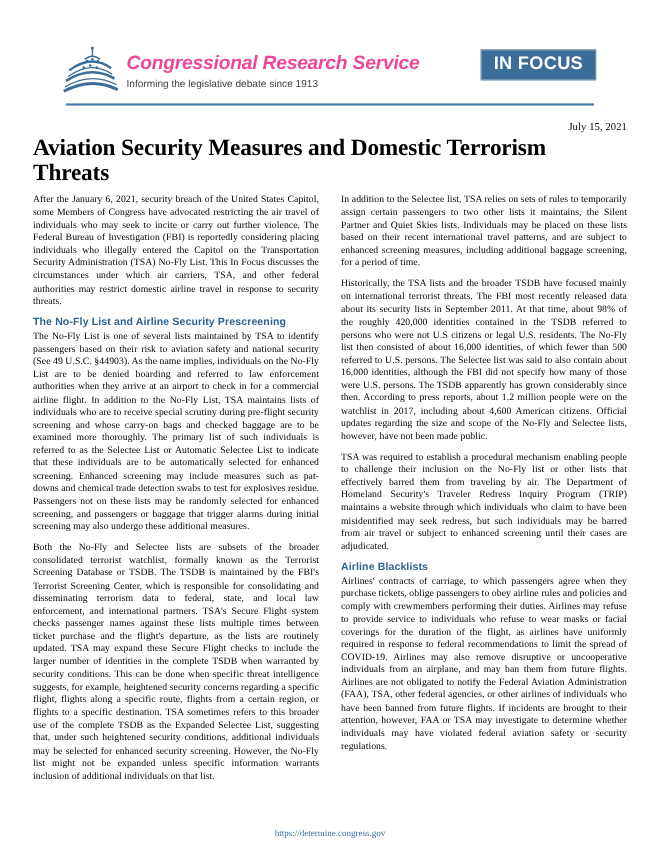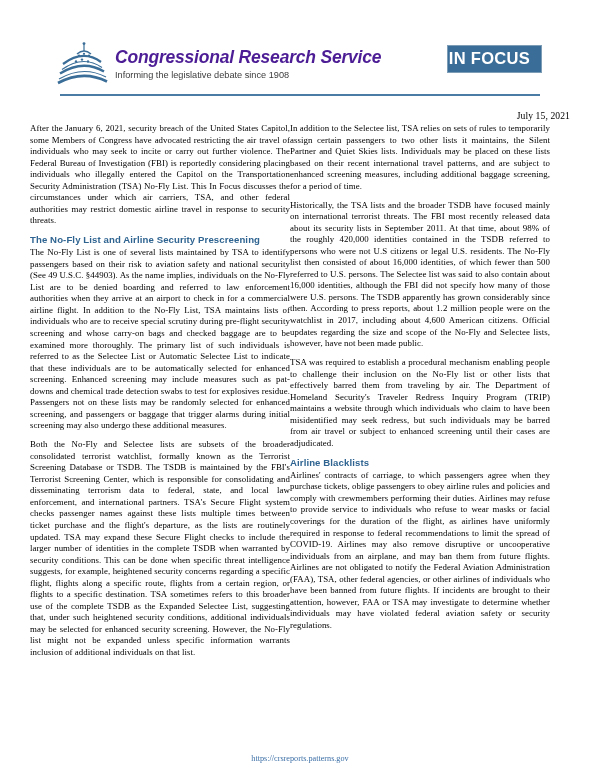--- a/index.html
+++ b/index.html
@@ -44,21 +44,21 @@
   }
   .brand-text {
     padding-top: 6px;
   }
   .brand-name {
     font-family: "Liberation Sans", "DejaVu Sans", sans-serif;
     font-style: italic;
     font-weight: bold;
     font-size: 17.5px;
     letter-spacing: -0.2px;
-    color: #4c1d95;
+    color: #ec4899;
     line-height: 1.05;
     white-space: nowrap;
   }
   .brand-tagline {
     font-family: "Liberation Sans", "DejaVu Sans", sans-serif;
     font-size: 9.2px;
     color: #3c3c3c;
     line-height: 1.2;
     margin-top: 3px;
     white-space: nowrap;
@@ -66,21 +66,21 @@
   .infocus-badge {
     position: absolute;
     right: 28px;
     top: 45px;
     background: #3a6d97;
     color: #ffffff;
     font-family: "Liberation Sans", "DejaVu Sans", sans-serif;
     font-weight: bold;
     font-size: 16.5px;
     letter-spacing: 0.3px;
-    padding: 4px 11px 5px 1px;
+    padding: 4px 11px 5px 11px;
     line-height: 1;
     border: 1px solid #7d9cb5;
   }
   .rule {
     position: absolute;
     left: 30px;
     right: 30px;
     top: 94px;
     height: 2px;
     background: #4a7ca6;
@@ -103,20 +103,21 @@
     font-weight: bold;
     font-size: 21.2px;
     line-height: 1.08;
     margin: 0 0 7px 0;
     letter-spacing: -0.15px;
   }
 
   
   .columns {
     display: flex;
+    gap: 20px;
     align-items: flex-start;
   }
   .col {
     width: 260px;
     flex: 0 0 260px;
   }
   .col p {
     margin: 0 0 7.5px 0;
     font-size: 8.85px;
     line-height: 1.305;
@@ -177,30 +178,31 @@
             <path d="M6 22 Q26 7 44 20" stroke-width="2.2"></path>
             <path d="M5 27.5 Q26 12.5 45 25.5" stroke-width="1.1"></path>
             <path d="M3 31.5 Q26 17 47 29.5" stroke-width="2.4"></path>
             <path d="M2 37 Q26 23 49 35" stroke-width="1.1"></path>
             <path d="M1 41 Q26 27.5 50 39.5" stroke-width="2.6"></path>
           </g>
         </svg>
       </span>
       <span class="brand-text">
         <span class="brand-name">Congressional Research Service</span>
-        <span class="brand-tagline" style="display:block;">Informing the legislative debate since 1908</span>
+        <span class="brand-tagline" style="display:block;">Informing the legislative debate since 1913</span>
       </span>
     </div>
 
     <div class="infocus-badge">IN FOCUS</div>
     <div class="rule"></div>
   </div>
 
   <div class="titleblock">
     <p class="doc-date">July 15, 2021</p>
+    <h1 class="doc-title">Aviation Security Measures and Domestic Terrorism Threats</h1>
   </div>
 
   <div class="columns">
 
     <div class="col">
       <p>After the January 6, 2021, security breach of the United States Capitol, some Members of Congress have advocated restricting the air travel of individuals who may seek to incite or carry out further violence. The Federal Bureau of Investigation (FBI) is reportedly considering placing individuals who illegally entered the Capitol on the Transportation Security Administration (TSA) No-Fly List. This In Focus discusses the circumstances under which air carriers, TSA, and other federal authorities may restrict domestic airline travel in response to security threats.</p>
       <h2 class="section-head">The No-Fly List and Airline Security Prescreening</h2>
       <p>The No-Fly List is one of several lists maintained by TSA to identify passengers based on their risk to aviation safety and national security (See 49 U.S.C. §44903). As the name implies, individuals on the No-Fly List are to be denied boarding and referred to law enforcement authorities when they arrive at an airport to check in for a commercial airline flight. In addition to the No-Fly List, TSA maintains lists of individuals who are to receive special scrutiny during pre-flight security screening and whose carry-on bags and checked baggage are to be examined more thoroughly. The primary list of such individuals is referred to as the Selectee List or Automatic Selectee List to indicate that these individuals are to be automatically selected for enhanced screening. Enhanced screening may include measures such as pat-downs and chemical trade detection swabs to test for explosives residue. Passengers not on these lists may be randomly selected for enhanced screening, and passengers or baggage that trigger alarms during initial screening may also undergo these additional measures.</p>
       <p>Both the No-Fly and Selectee lists are subsets of the broader consolidated terrorist watchlist, formally known as the Terrorist Screening Database or TSDB. The TSDB is maintained by the FBI's Terrorist Screening Center, which is responsible for consolidating and disseminating terrorism data to federal, state, and local law enforcement, and international partners. TSA's Secure Flight system checks passenger names against these lists multiple times between ticket purchase and the flight's departure, as the lists are routinely updated. TSA may expand these Secure Flight checks to include the larger number of identities in the complete TSDB when warranted by security conditions. This can be done when specific threat intelligence suggests, for example, heightened security concerns regarding a specific flight, flights along a specific route, flights from a certain region, or flights to a specific destination. TSA sometimes refers to this broader use of the complete TSDB as the Expanded Selectee List, suggesting that, under such heightened security conditions, additional individuals may be selected for enhanced security screening. However, the No-Fly list might not be expanded unless specific information warrants inclusion of additional individuals on that list.</p>
     </div>
@@ -208,16 +210,16 @@
     <div class="col">
       <p>In addition to the Selectee list, TSA relies on sets of rules to temporarily assign certain passengers to two other lists it maintains, the Silent Partner and Quiet Skies lists. Individuals may be placed on these lists based on their recent international travel patterns, and are subject to enhanced screening measures, including additional baggage screening, for a period of time.</p>
       <p>Historically, the TSA lists and the broader TSDB have focused mainly on international terrorist threats. The FBI most recently released data about its security lists in September 2011. At that time, about 98% of the roughly 420,000 identities contained in the TSDB referred to persons who were not U.S citizens or legal U.S. residents. The No-Fly list then consisted of about 16,000 identities, of which fewer than 500 referred to U.S. persons. The Selectee list was said to also contain about 16,000 identities, although the FBI did not specify how many of those were U.S. persons. The TSDB apparently has grown considerably since then. According to press reports, about 1.2 million people were on the watchlist in 2017, including about 4,600 American citizens. Official updates regarding the size and scope of the No-Fly and Selectee lists, however, have not been made public.</p>
       <p>TSA was required to establish a procedural mechanism enabling people to challenge their inclusion on the No-Fly list or other lists that effectively barred them from traveling by air. The Department of Homeland Security's Traveler Redress Inquiry Program (TRIP) maintains a website through which individuals who claim to have been misidentified may seek redress, but such individuals may be barred from air travel or subject to enhanced screening until their cases are adjudicated.</p>
       <h2 class="section-head">Airline Blacklists</h2>
       <p>Airlines' contracts of carriage, to which passengers agree when they purchase tickets, oblige passengers to obey airline rules and policies and comply with crewmembers performing their duties. Airlines may refuse to provide service to individuals who refuse to wear masks or facial coverings for the duration of the flight, as airlines have uniformly required in response to federal recommendations to limit the spread of COVID-19. Airlines may also remove disruptive or uncooperative individuals from an airplane, and may ban them from future flights. Airlines are not obligated to notify the Federal Aviation Administration (FAA), TSA, other federal agencies, or other airlines of individuals who have been banned from future flights. If incidents are brought to their attention, however, FAA or TSA may investigate to determine whether individuals may have violated federal aviation safety or security regulations.</p>
     </div>
   </div>
 
   <div class="footer">
-    <a href="#">https://crsreports.patterns.gov</a>
+    <a href="#">https://determine.congress.gov</a>
   </div>
 
 </div>
 
 </body></html>

